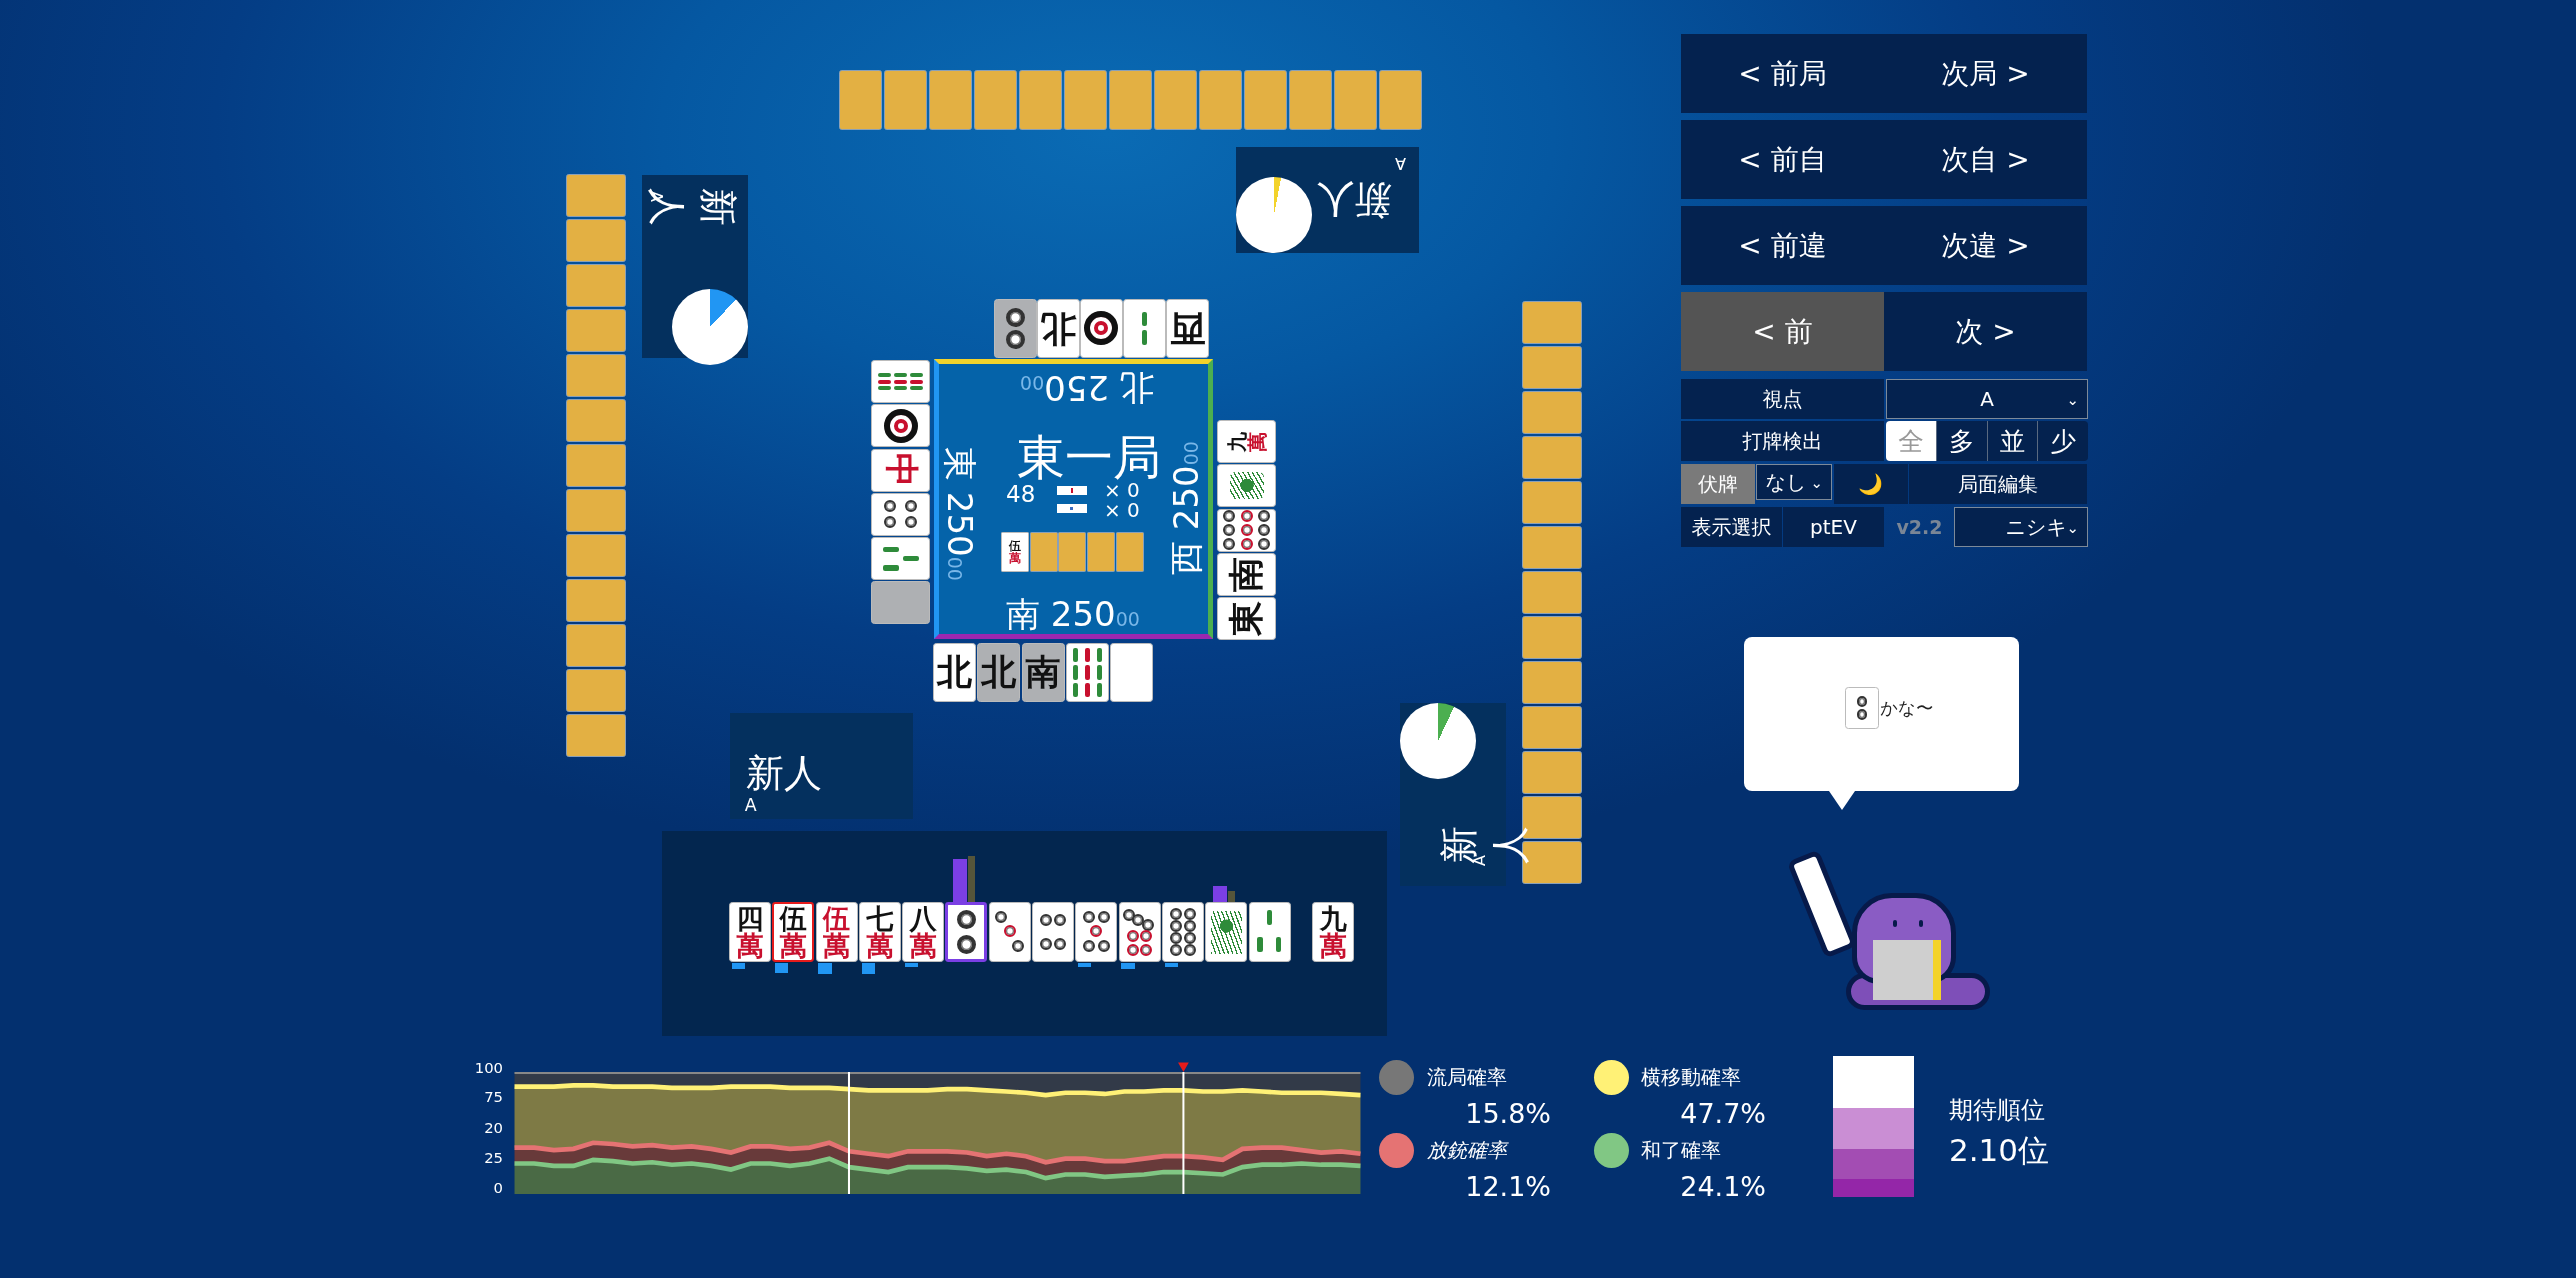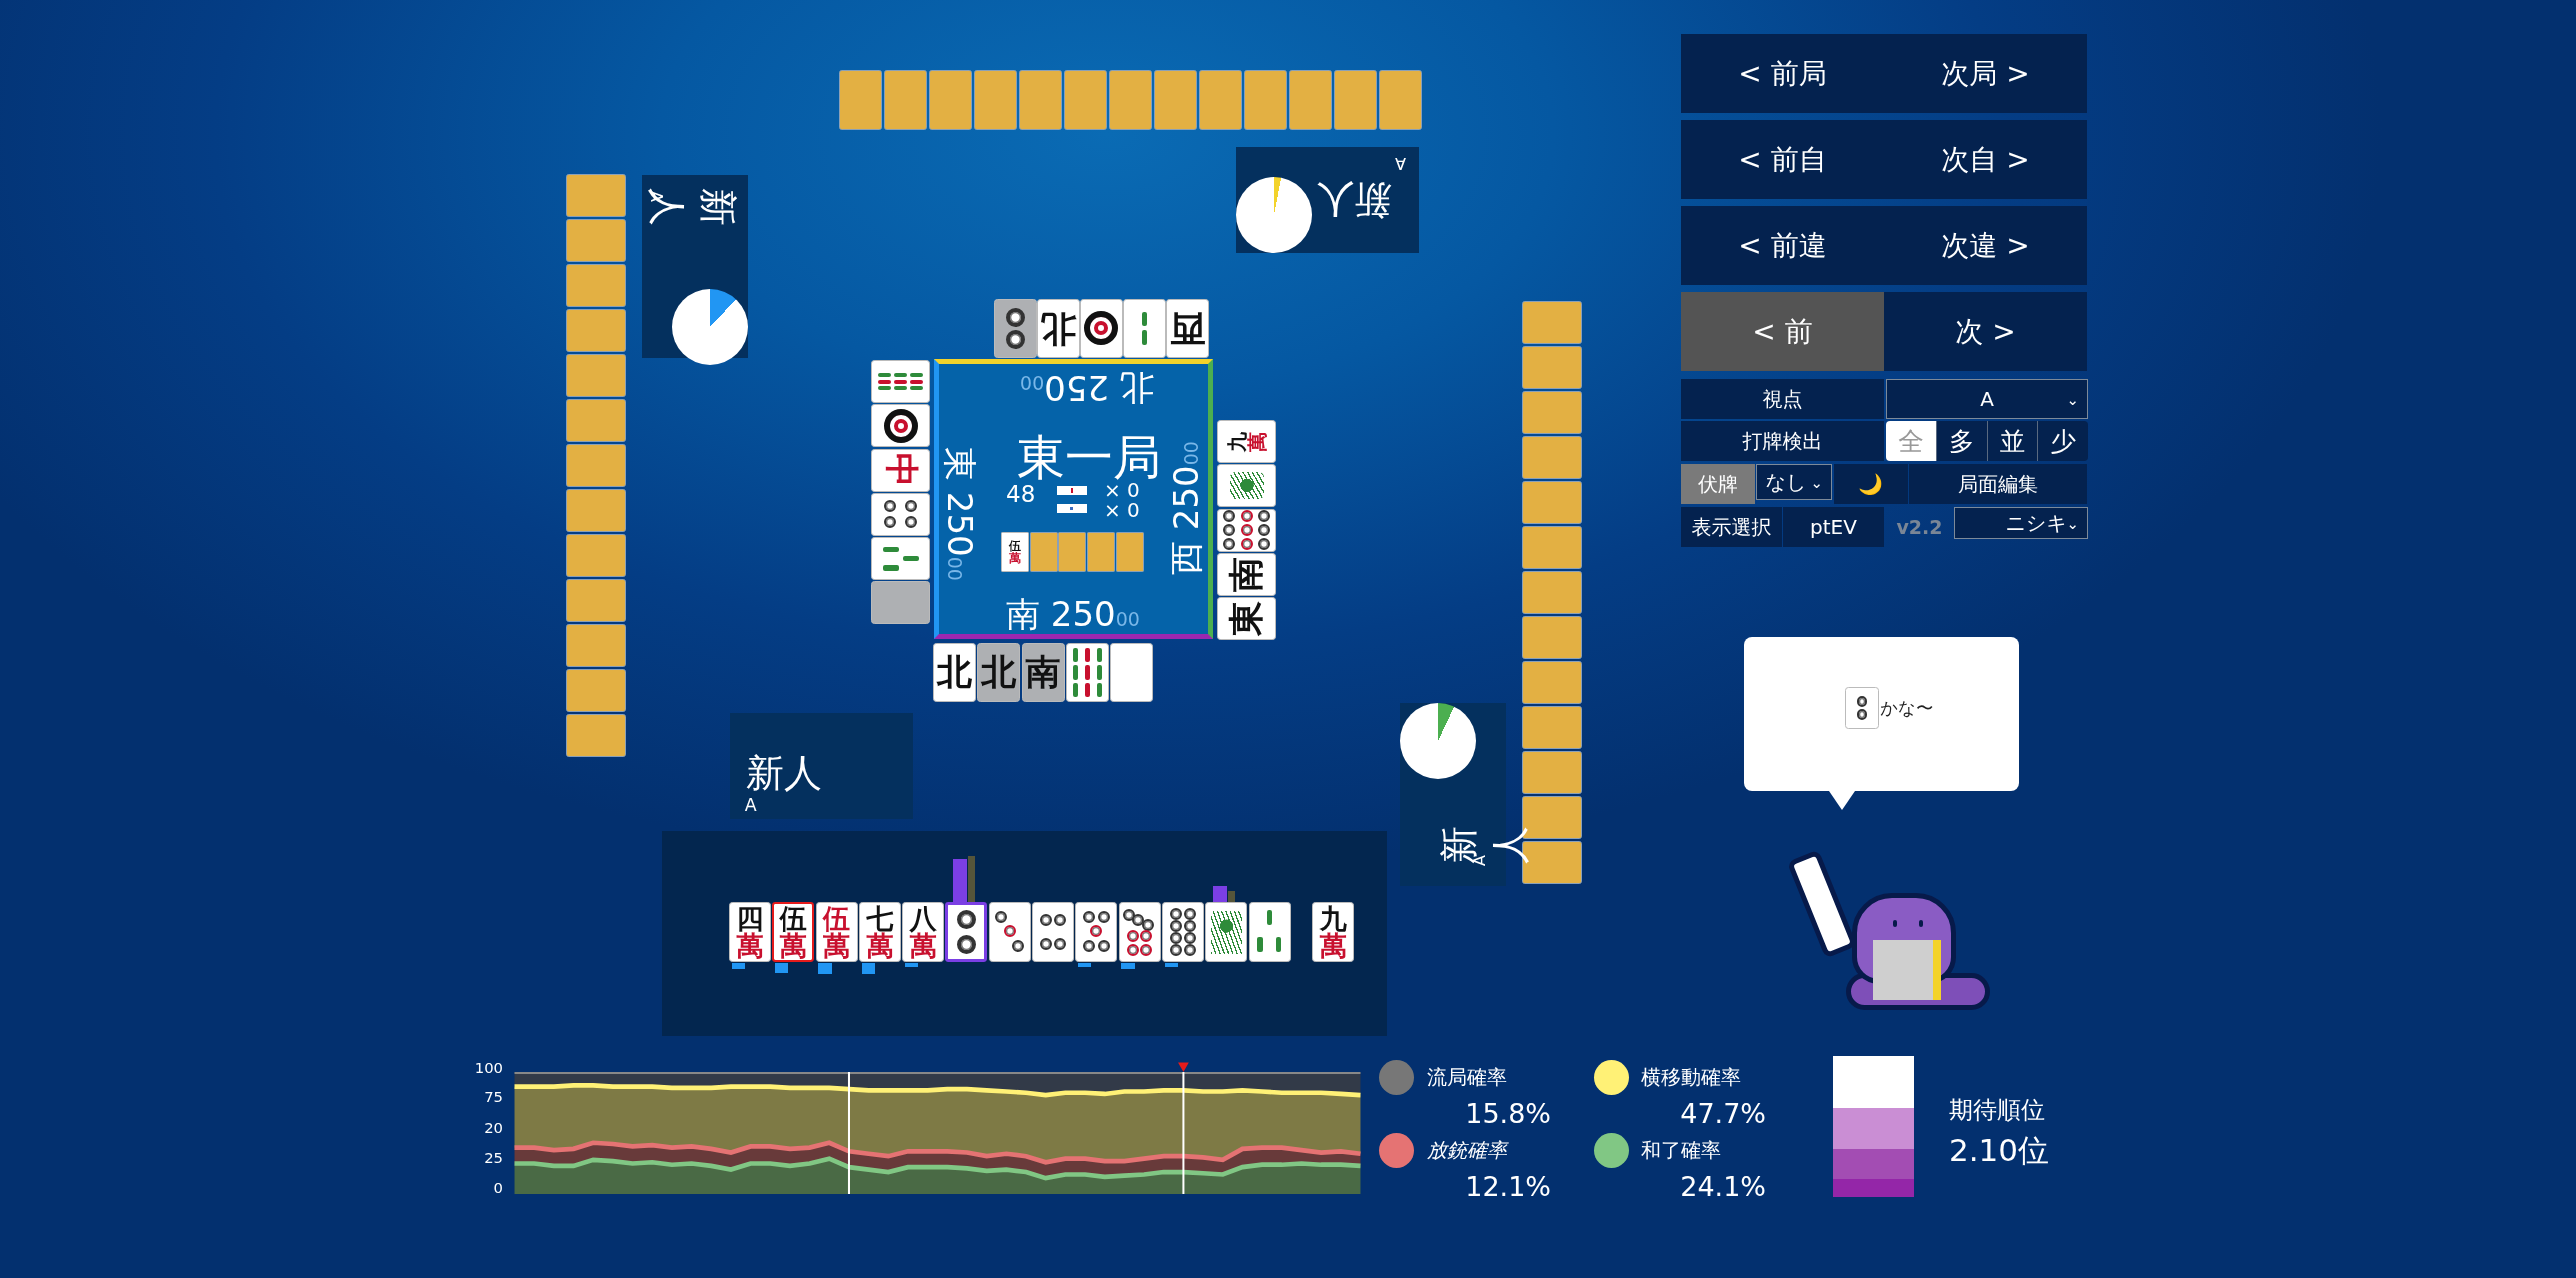--- a/index.html
+++ b/index.html
@@ -445,21 +445,21 @@
     <span class="chev">⌄</span>
 </div>
 <div class="row-lbl" style="left:1834px;top:464px;width:74px;height:40px;">
   <span style="color:#f3c623;font-size:20px;">🌙</span>
 </div>
 <div class="row-lbl" style="left:1909px;top:464px;width:178px;height:40px;">局面編集</div>
 
 <div class="row-lbl" style="left:1681px;top:507px;width:101px;height:40px;">表示選択</div>
 <div class="row-lbl" style="left:1783px;top:507px;width:101px;height:40px;">ptEV</div>
 <div style="position:absolute;left:1886px;top:507px;width:67px;height:40px;display:flex;align-items:center;justify-content:center;font-size:19px;color:#7a8696;font-weight:bold;">v2.2</div>
-<div class="sel-box" style="left:1954px;top:507px;width:134px;height:32px;padding-left:44px;">
+<div class="sel-box" style="left:1954px;top:507px;width:134px;height:40px;padding-left:44px;">
   <span style="margin-right:13.4px;">ニシキ</span>
     <span class="chev">⌄</span>
 </div>
 
 <div style="position:absolute;left:1744px;top:637px;width:275px;height:154px;background:#fff;border-radius:8px;">
   <div style="position:absolute;left:101px;top:50px;display:flex;align-items:center;">
     <div class="tile" style="width:34px;height:42px;flex-direction:column;gap:2.7px;">
         <div class="dot" style="width:10.7px;height:10.7px;"></div>
         <div class="dot" style="width:10.7px;height:10.7px;"></div>
       </div>

